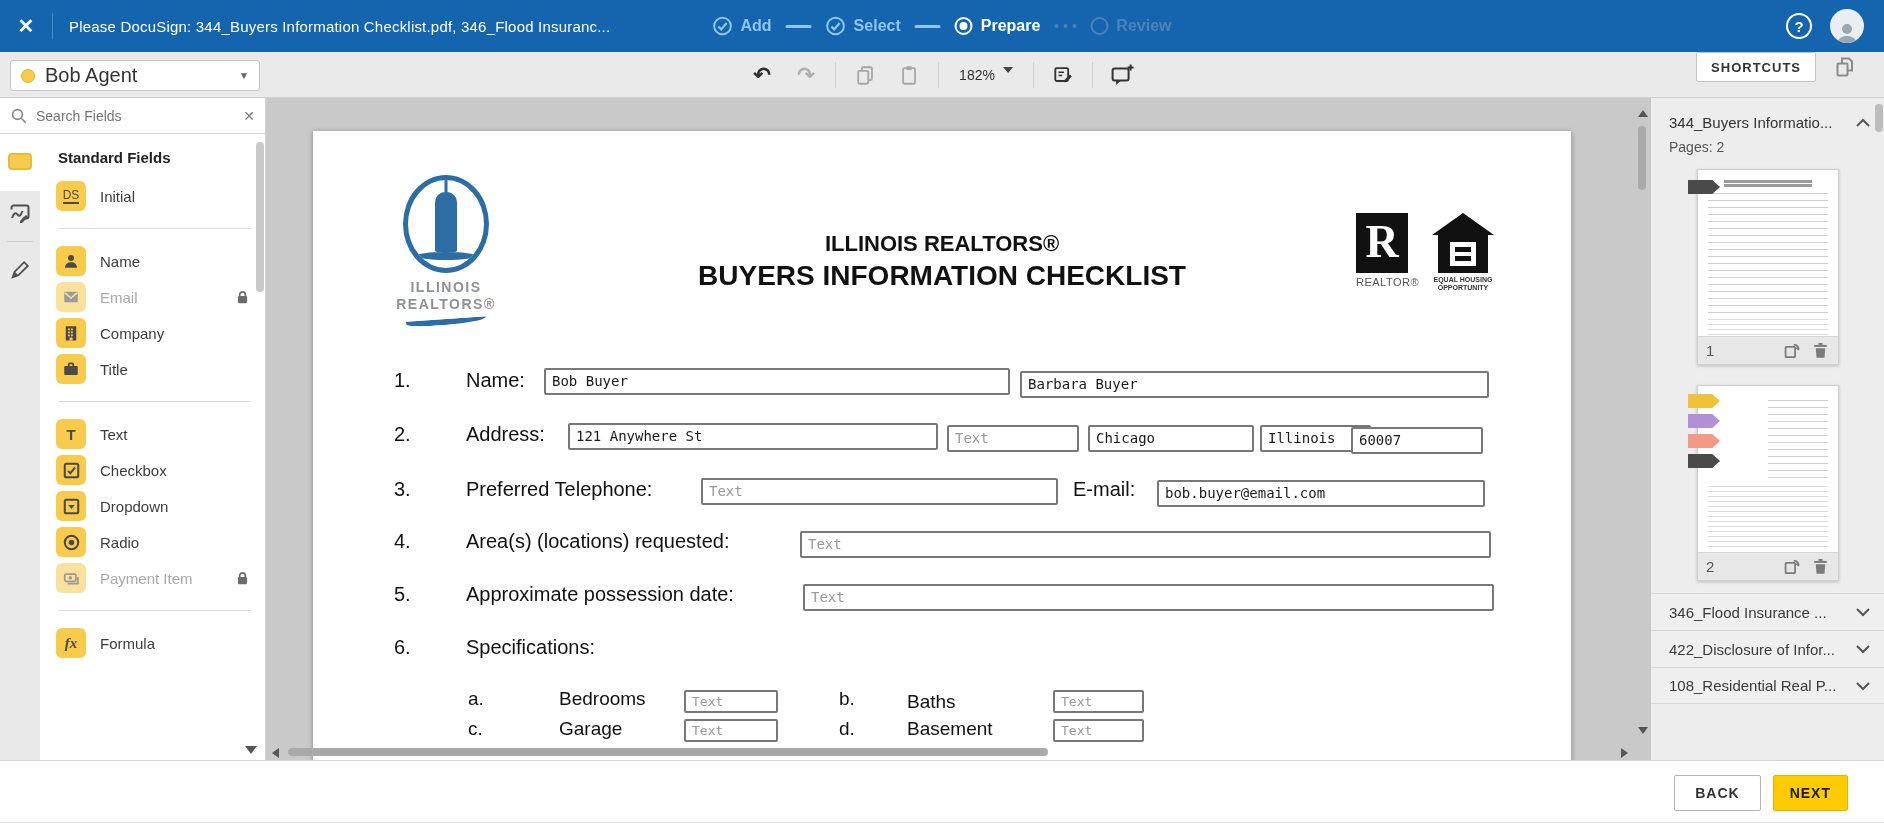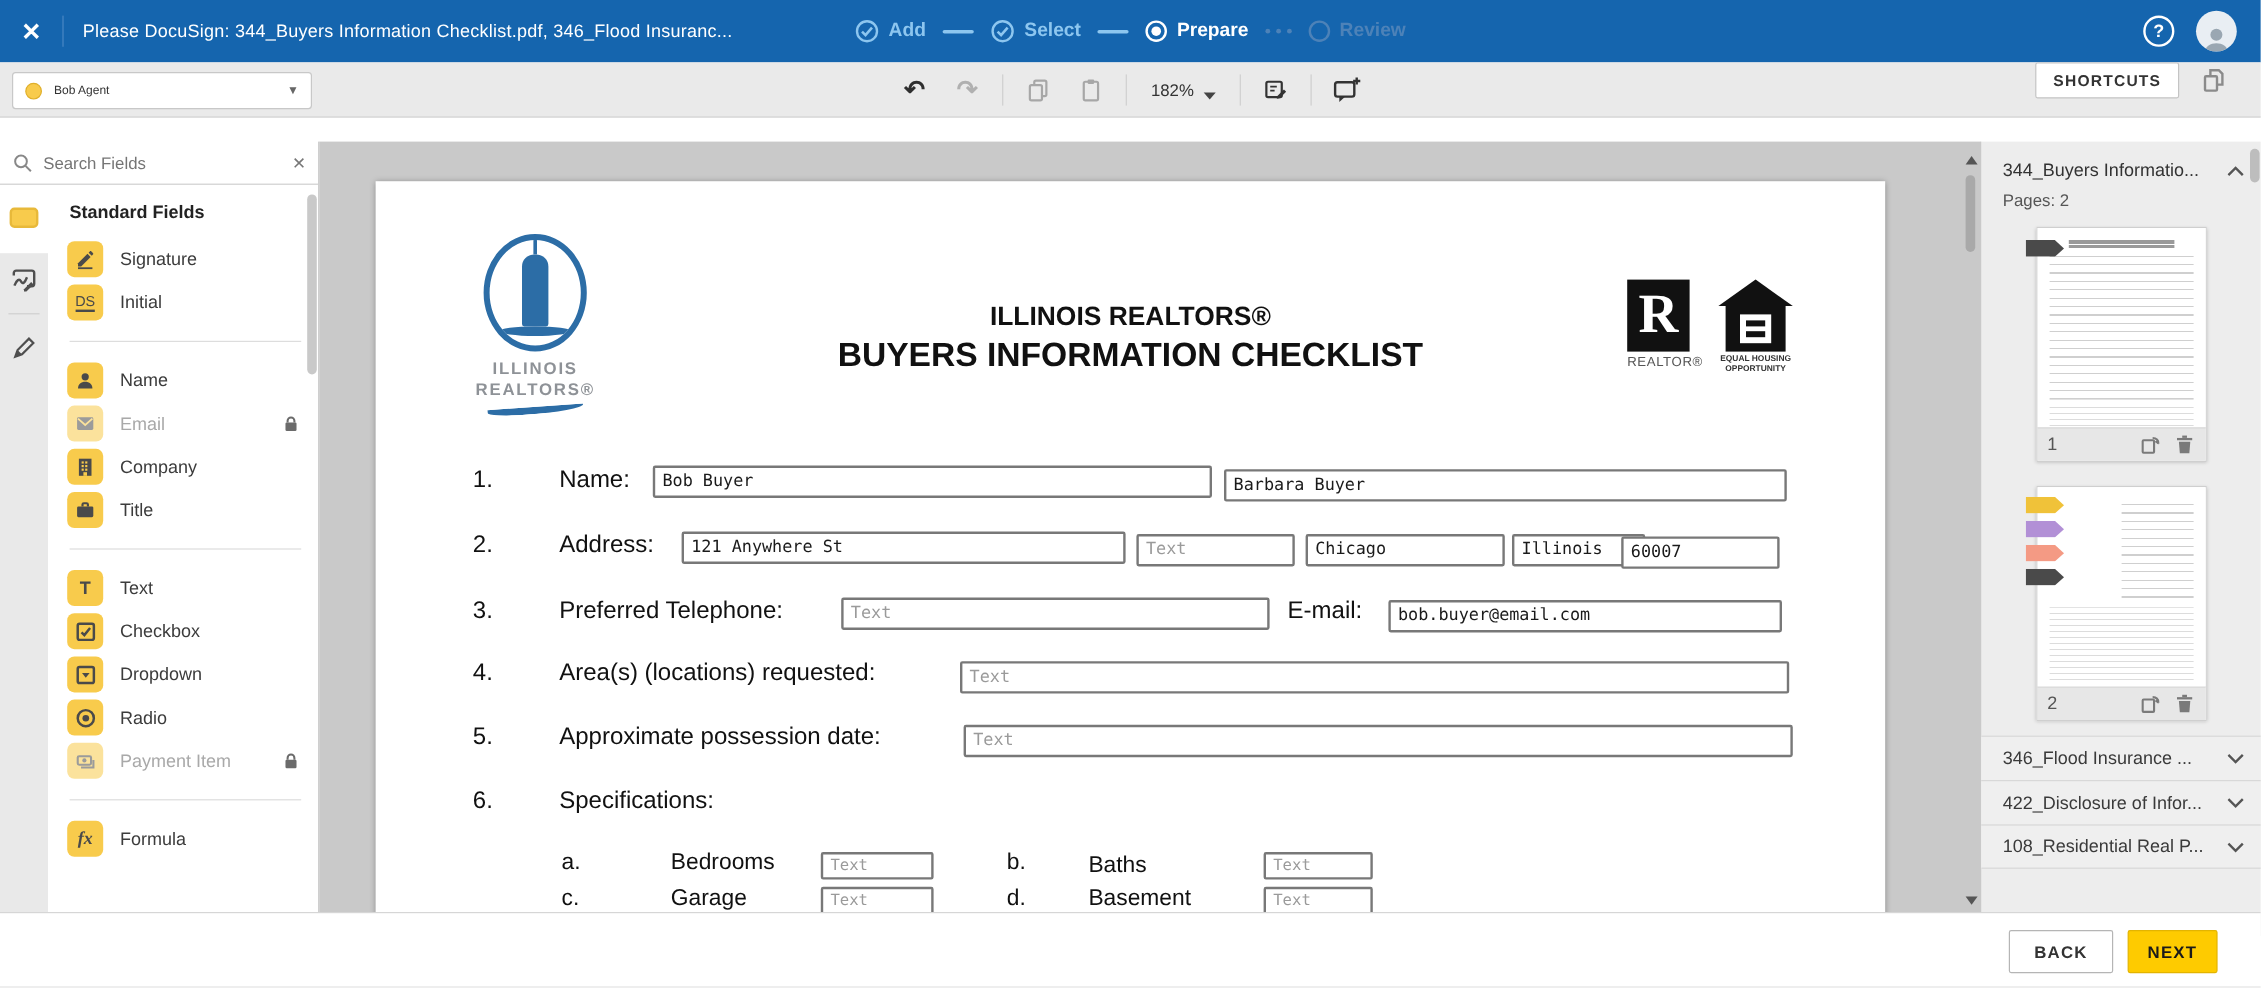--- a/index.html
+++ b/index.html
@@ -23,34 +23,34 @@
   .radio-inner { width:8px; height:8px; background:#fff; border-radius:50%; }
   .circle-empty { width:18px; height:18px; border:2.5px solid #4d82b8; border-radius:50%; }
   .topbar-right { margin-left:auto; display:flex; align-items:center; gap:18px; padding-right:20px; }
   .help-icon { width:26px; height:26px; border:2px solid #fff; border-radius:50%; display:flex; align-items:center; justify-content:center; font-size:15px; font-weight:bold; cursor:pointer; }
   .avatar { width:34px; height:34px; border-radius:50%; background:#e9eef3; display:flex; align-items:flex-end; justify-content:center; overflow:hidden; cursor:pointer; }
 
   
   .toolbar { position:absolute; left:0; top:52px; width:100%; height:46px; background:#eaeaea; border-bottom:1px solid #d2d2d2; display:flex; align-items:center; }
   .recipient-select { position:absolute; left:10px; top:8px; width:250px; height:31px; background:#fff; border:1px solid #c8c8c8; border-radius:3px; display:flex; align-items:center; padding:0 10px; cursor:pointer; }
   .recipient-dot { width:14px; height:14px; border-radius:50%; background:#f8cb4c; border:1px solid #e0af2a; margin-right:10px; }
-  .recipient-name { font-size:10px; color:#333; }
+  .recipient-name { font-size:20px; color:#333; }
   .recipient-caret { margin-left:auto; font-size:10px; color:#666; }
   .tb-center { position:absolute; left:50%; top:0; height:46px; transform:translateX(-50%); display:flex; align-items:center; gap:14px; }
   .tb-btn { width:30px; height:30px; display:flex; align-items:center; justify-content:center; cursor:pointer; border-radius:3px; }
   .tb-div { width:1px; height:26px; background:#cfcfcf; }
   .glyph-undo { font-size:21px; color:#2f2f2f; font-weight:bold; }
   .glyph-redo { font-size:21px; color:#b0b0b0; font-weight:bold; }
-  .zoom-ctl { display:flex; align-items:flex-end; gap:8px; font-size:14px; color:#333; cursor:pointer; padding:0 6px; }
+  .zoom-ctl { display:flex; align-items:flex-start; gap:8px; font-size:14px; color:#333; cursor:pointer; padding:0 6px; }
   .caret-down { width:0; height:0; border-left:5px solid transparent; border-right:5px solid transparent; border-top:6px solid #444; }
   .tb-right { position:absolute; right:24px; top:0; height:53px; display:flex; align-items:flex-start; gap:14px; }
   .shortcuts-btn { background:#fff; border:1px solid #c4c4c4; border-radius:2px; height:30px; padding:0 14px; font-size:13px; font-weight:bold; letter-spacing:1px; color:#333; cursor:pointer; }
 
   
-  .main { position:absolute; left:0; top:98px; width:1884px; height:662px; display:flex;margin-top:20px; }
+  .main { position:absolute; left:0; top:98px; width:1884px; height:662px; display:flex; }
 
   
   .sidebar { position:relative; width:266px; height:100%; background:#fff; border-right:1px solid #cfcfcf; flex:none; }
   .search-row { height:36px; background:#fff; border-bottom:1px solid #cfcfcf; display:flex; align-items:center; padding:0 10px; gap:8px; }
   .search-row input { flex:1; border:none; outline:none; font-size:14px; color:#444; font-family:"Liberation Sans",sans-serif; background:transparent; }
   .search-clear { font-size:14px; color:#777; cursor:pointer; }
   .sidebar-body { position:absolute; left:0; top:37px; right:0; bottom:0; display:flex; }
   .rail { width:40px; flex:none; position:relative; }
   .rail-gray { position:absolute; left:0; top:56px; bottom:0; width:40px; background:#e9e9e9; }
   .rail-btn { position:relative; width:40px; height:52px; display:flex; align-items:center; justify-content:center; cursor:pointer; }
@@ -292,30 +292,20 @@
                 <path d="M4 20 l6.2-2.2 -4-4z" fill="#4f4f4f"></path>
               </svg>
           </div>
         </div>
 
         <div class="fields-col">
           <div class="sf-header">Standard Fields</div>
 
           <div class="sf-item">
             <span class="sf-tile">
-              <svg width="18" height="18" viewBox="0 0 24 24">
-                  <path d="M4 16.5 L14.5 6 l3.5 3.5 L7.5 20 H4z" fill="#4a4a4a"></path>
-                  <path d="M15.8 4.7 l3.5 3.5 1.3-1.3 c.5-.5.5-1.3 0-1.8 l-1.7-1.7 c-.5-.5-1.3-.5-1.8 0z" fill="#4a4a4a"></path>
-                  <rect x="4" y="21" width="16" height="2" fill="#4a4a4a"></rect>
-                </svg>
-            </span>
-            <span class="sf-label">Signature</span>
-          </div>
-          <div class="sf-item">
-            <span class="sf-tile">
                 <span class="tile-ds">DS</span>
               </span>
             <span class="sf-label">Initial</span>
           </div>
 
           <div class="sf-div"></div>
 
           <div class="sf-item">
             <span class="sf-tile">
               <svg width="18" height="18" viewBox="0 0 24 24">

